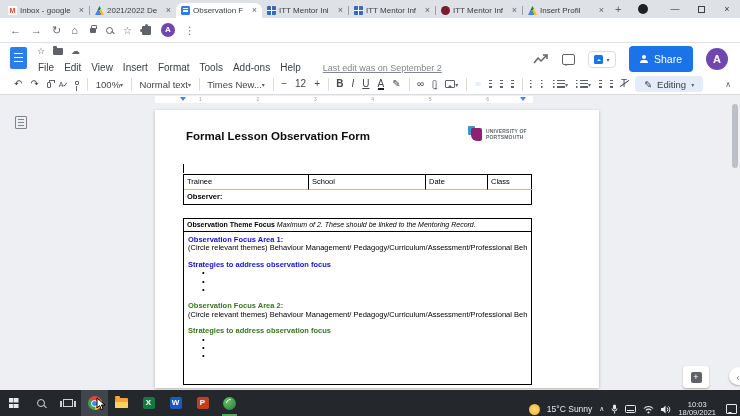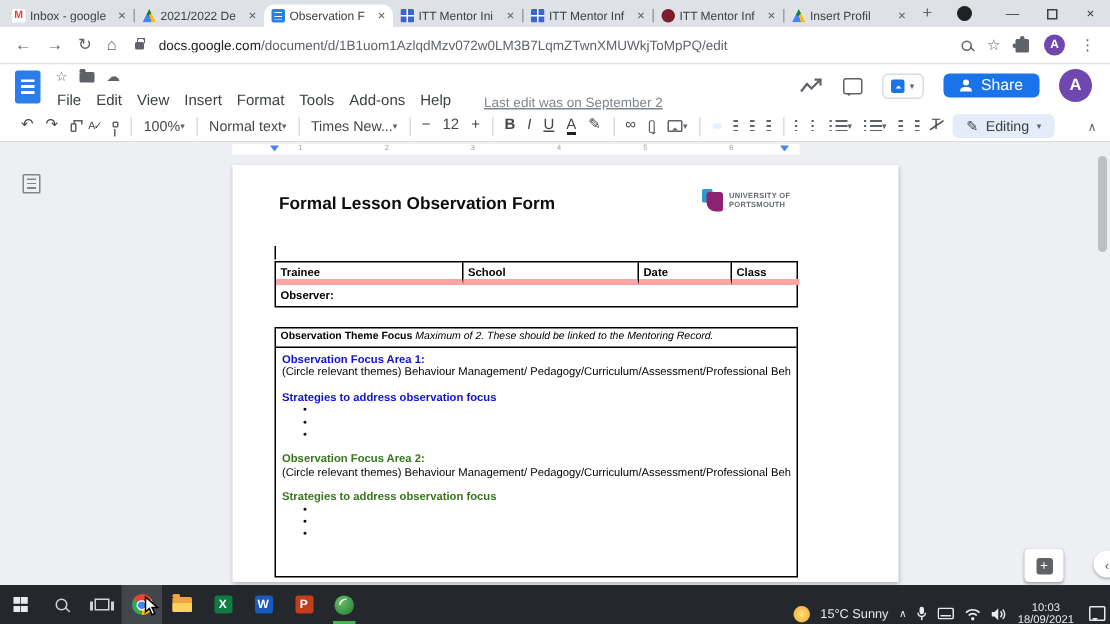--- a/index.html
+++ b/index.html
@@ -57,21 +57,21 @@
 .cloudic{font-size:9px;color:#5f6368}
 .menurow{position:absolute;left:38px;top:19px;display:flex;align-items:center;gap:10px;font-size:10px;color:#3c4043}
 .lastedit{color:#80868b;text-decoration:underline;margin-left:12px;font-size:9px}
 .hright{position:absolute;right:12px;top:3px;display:flex;align-items:center;gap:13px}
 .combubble{width:13px;height:11px;border:1.3px solid #5f6368;border-radius:2px;position:relative}
 .combubble::after{content:"";position:absolute;left:1px;bottom:-4px;border:2.5px solid transparent;border-top-color:#5f6368}
 .present{width:28px;height:17px;border:1px solid #dadce0;border-radius:4px;display:flex;align-items:center;justify-content:center;gap:3px}
 .pres-sq{width:9px;height:9px;background:#1a73e8;border-radius:1.5px;position:relative}
 .pres-sq::after{content:"";position:absolute;left:2.5px;top:2px;border:2px solid transparent;border-bottom-color:#fff}
 .tinycaret{font-size:6px;color:#5f6368}
-.sharebtn{height:16px;padding:0 11px;background:#1a73e8;color:#fff;border-radius:4px;display:flex;align-items:center;gap:6px;font-size:10.5px}
+.sharebtn{height:26px;padding:0 11px;background:#1a73e8;color:#fff;border-radius:4px;display:flex;align-items:center;gap:6px;font-size:10.5px}
 .person{width:8px;height:8px;position:relative}
 .person::before{content:"";position:absolute;left:2px;top:0;width:4px;height:4px;border-radius:50%;background:#fff}
 .person::after{content:"";position:absolute;left:0;bottom:0;width:8px;height:3.5px;border-radius:3px 3px 0 0;background:#fff}
 .avatar{width:22px;height:22px;border-radius:50%;background:#7046af;color:#fff;font-size:11px;font-weight:bold;text-align:center;line-height:22px}
 .activity{width:16px;height:12px}
 
 
 #toolbar{position:absolute;top:74px;left:0;right:0;height:21px;background:#fff;border-bottom:1px solid #dadce0;display:flex;align-items:center;gap:8px;padding-left:14px;font-size:10px;color:#444746}
 .sep{width:1px;height:13px;background:#dadce0}
 .ti{line-height:1;text-align:center}
@@ -117,21 +117,21 @@
 
 
 .doccaret{position:absolute;left:28px;top:54px;width:1px;height:9px;background:#000}
 .pgtitle{position:absolute;left:31px;top:20px;font-size:11.5px;font-weight:bold;color:#0d0d0d}
 .uplogo{position:absolute;left:313px;top:16px;display:flex;align-items:center;gap:3px}
 .logoshapes{position:relative;width:15px;height:17px}
 .lblue{position:absolute;left:0;top:0;width:7px;height:9px;background:#2f9ad0;border-radius:1px}
 .lpurple{position:absolute;left:3px;top:2px;width:11px;height:13px;background:#8c2270;border-radius:2px 2px 2px 6px}
 .logotext{font-size:5px;line-height:5.5px;color:#63686e;font-weight:bold;letter-spacing:.2px}
 .t1{position:absolute;left:28px;top:64px;width:349px;display:grid;grid-template-columns:125px 117px 62px 45px;border:1px solid #000;font-size:7.5px;color:#000}
-.t1 .hc{height:15px;border-right:1px solid #000;border-bottom:4px solid #fca5a5;font-weight:bold;padding:2px 3px}
+.t1 .hc{height:15px;border-right:1px solid #000;border-bottom:1px solid #fca5a5;font-weight:normal;padding:2px 3px}
 .t1 .hc:nth-child(4){border-right:none}
 .t1 .obs{grid-column:1/-1;height:14px;font-weight:bold;padding:2px 3px}
 .t2{position:absolute;left:28px;top:108px;width:349px;border:1px solid #000;font-size:7.5px;color:#000}
 .t2 .theme{height:13px;border-bottom:1px solid #000;padding:2px 3px;font-size:7px;white-space:nowrap;overflow:hidden}
 .t2 .theme .tb2{font-weight:bold}
 .t2 .theme .ti2{font-style:italic}
 .t2 .big{height:152px;padding:4px;line-height:8.4px}
 .bluetxt{color:#1112d2;font-weight:bold}
 .greentxt{color:#38761d;font-weight:bold}
 .bodyline{white-space:nowrap;overflow:hidden}
@@ -224,21 +224,20 @@
     <span class="wbtn">×</span>
   </div>
 </div>
 
 <div id="urlbar">
   <span class="navg">←</span>
   <span class="navg">→</span>
   <span class="navg">↻</span>
   <span class="navg">⌂</span>
   <span class="lock"></span>
-  <span class="urltext"><span class="domain">docs.google.com</span><span>/document/d/1B1uom1AzlqdMzv072w0LM3B7LqmZTwnXMUWkjToMpPQ/edit</span></span>
   <span class="obr">
     <span class="mag"></span>
     <span class="star">☆</span>
     <span class="puzzle"></span>
     <span class="mini-avatar">A</span>
     <span class="dots">⋮</span>
   </span>
 </div>
 
 <div id="docsheader">

